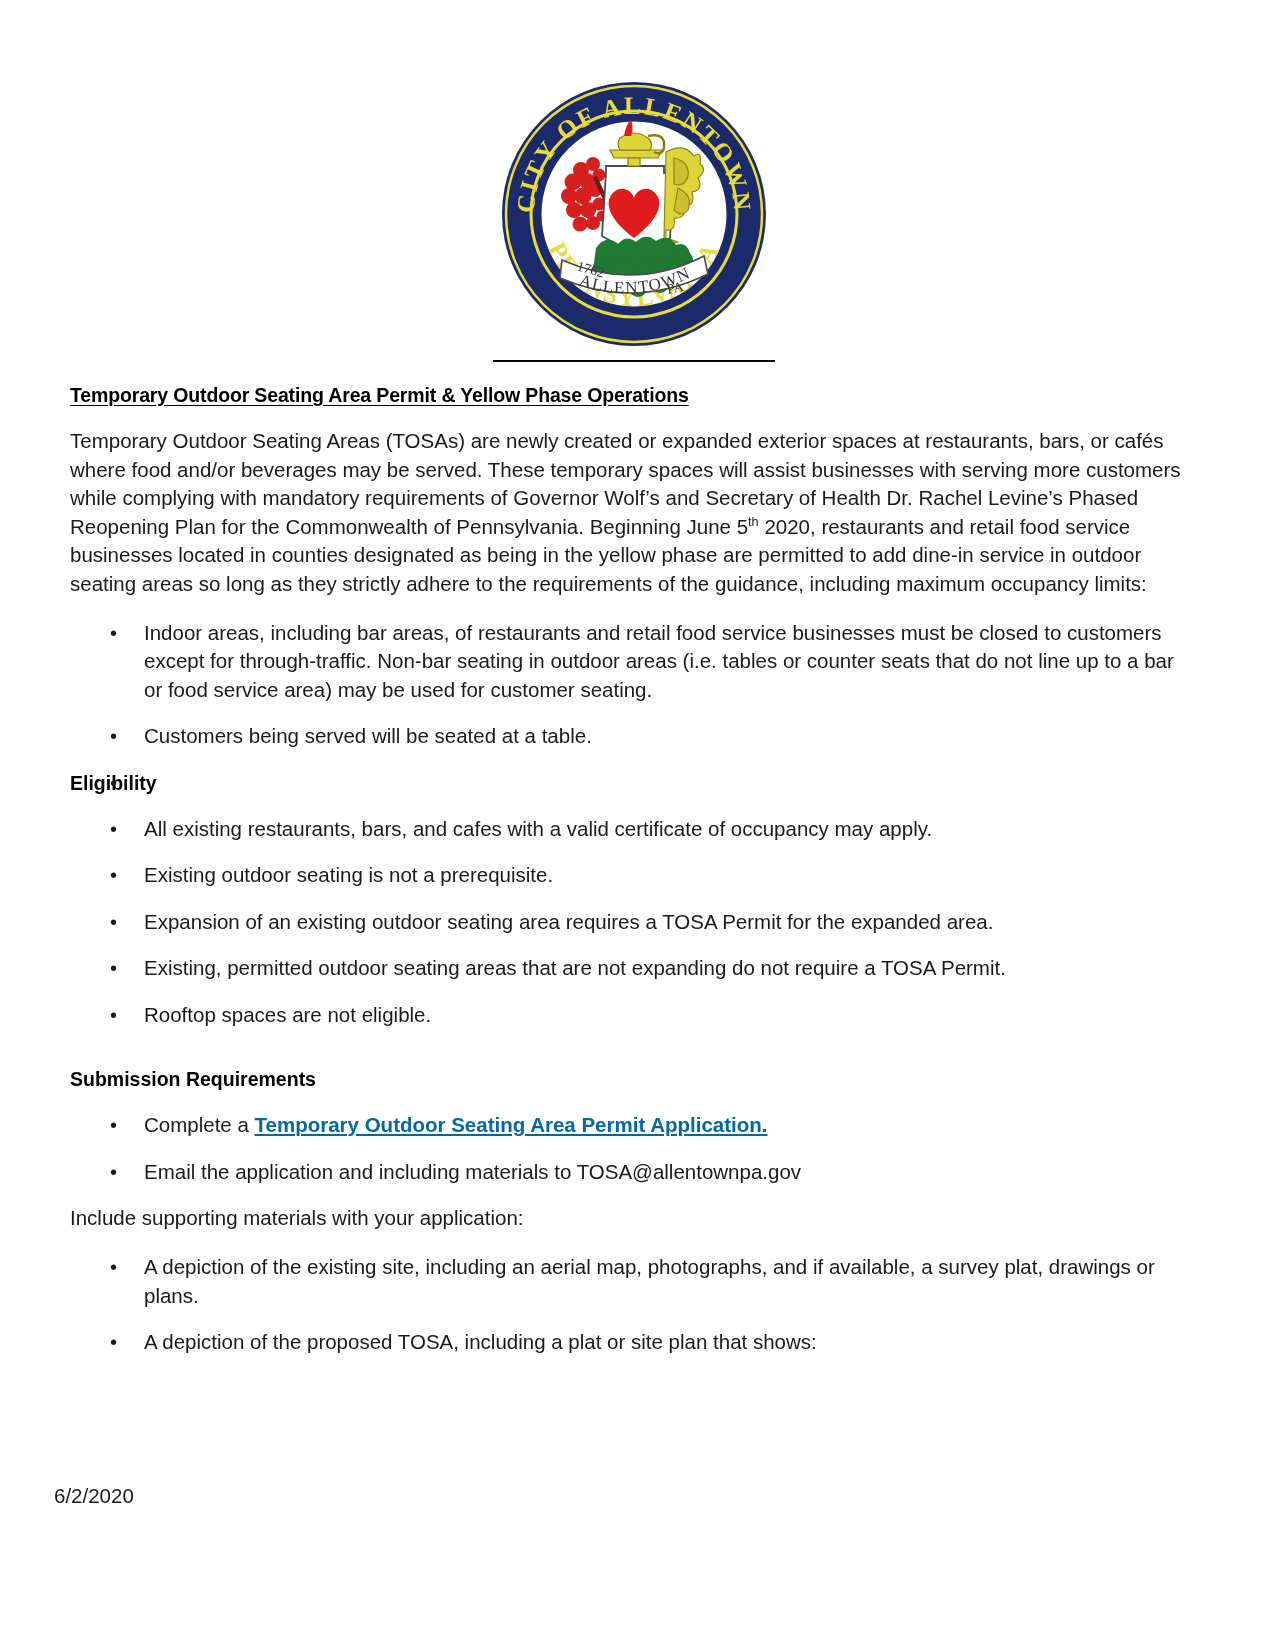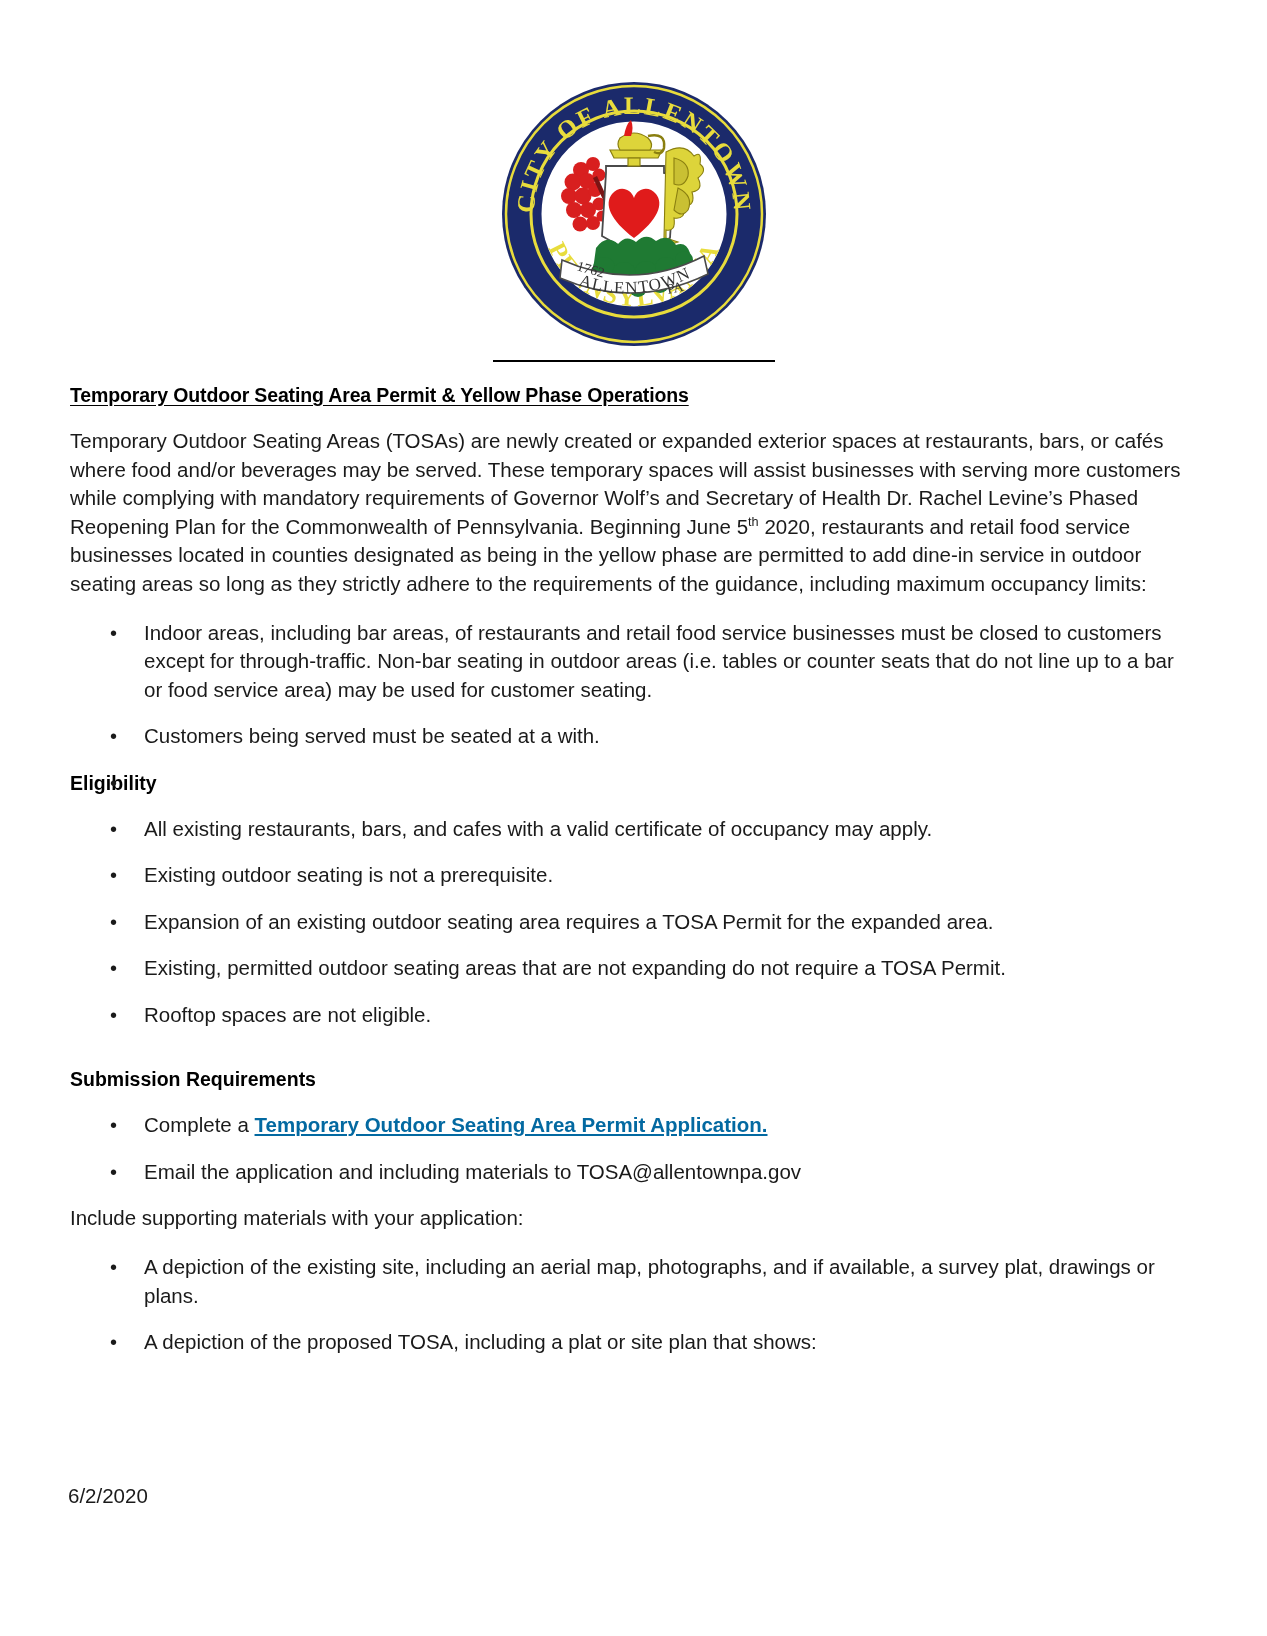--- a/index.html
+++ b/index.html
@@ -110,21 +110,21 @@
   .link {
     color: #0369a1;
     text-decoration: underline;
     text-underline-offset: 2px;
     cursor: pointer;
     font-weight: bold;
   }
 
   .footer-date {
     position: absolute;
-    left: 68px;
+    left: 54px;
     bottom: 126px;
     font-size: 20.5px;
     line-height: 28px;
     color: #1a1a1a;
   }
 </style>
 </head>
 <body>
 
 <div class="page">
@@ -233,21 +233,21 @@
 
   <p class="para first"><span>Temporary Outdoor Seating Areas (TOSAs) are newly created or expanded exterior spaces at restaurants, bars, or cafés where food and/or beverages may be served. These temporary spaces will assist businesses with serving more customers while complying with mandatory requirements of Governor Wolf’s and Secretary of Health Dr. Rachel Levine’s Phased Reopening Plan for the Commonwealth of Pennsylvania. Beginning June 5</span><sup>th</sup><span> 2020, restaurants and retail food service businesses located in counties designated as being in the yellow phase are permitted to add dine-in service in outdoor seating areas so long as they strictly adhere to the requirements of the guidance, including maximum occupancy limits:</span></p>
 
   <ul class="bullets">
     <li class="bullet">
       <span class="dot">•</span>
       <span>Indoor areas, including bar areas, of restaurants and retail food service businesses must be closed to customers except for through-traffic. Non-bar seating in outdoor areas (i.e. tables or counter seats that do not line up to a bar or food service area) may be used for customer seating.</span>
     </li>
     <li class="bullet">
       <span class="dot">•</span>
-      <span>Customers being served must be seated at a with.</span>
+      <span>Customers being served will be seated at a table.</span>
     </li>
     <li class="bullet">
       <span class="dot">•</span>
     </li>
   </ul>
 
   <div class="section-heading">Eligibility</div>
 
   <ul class="bullets tight">
     <li class="bullet">

